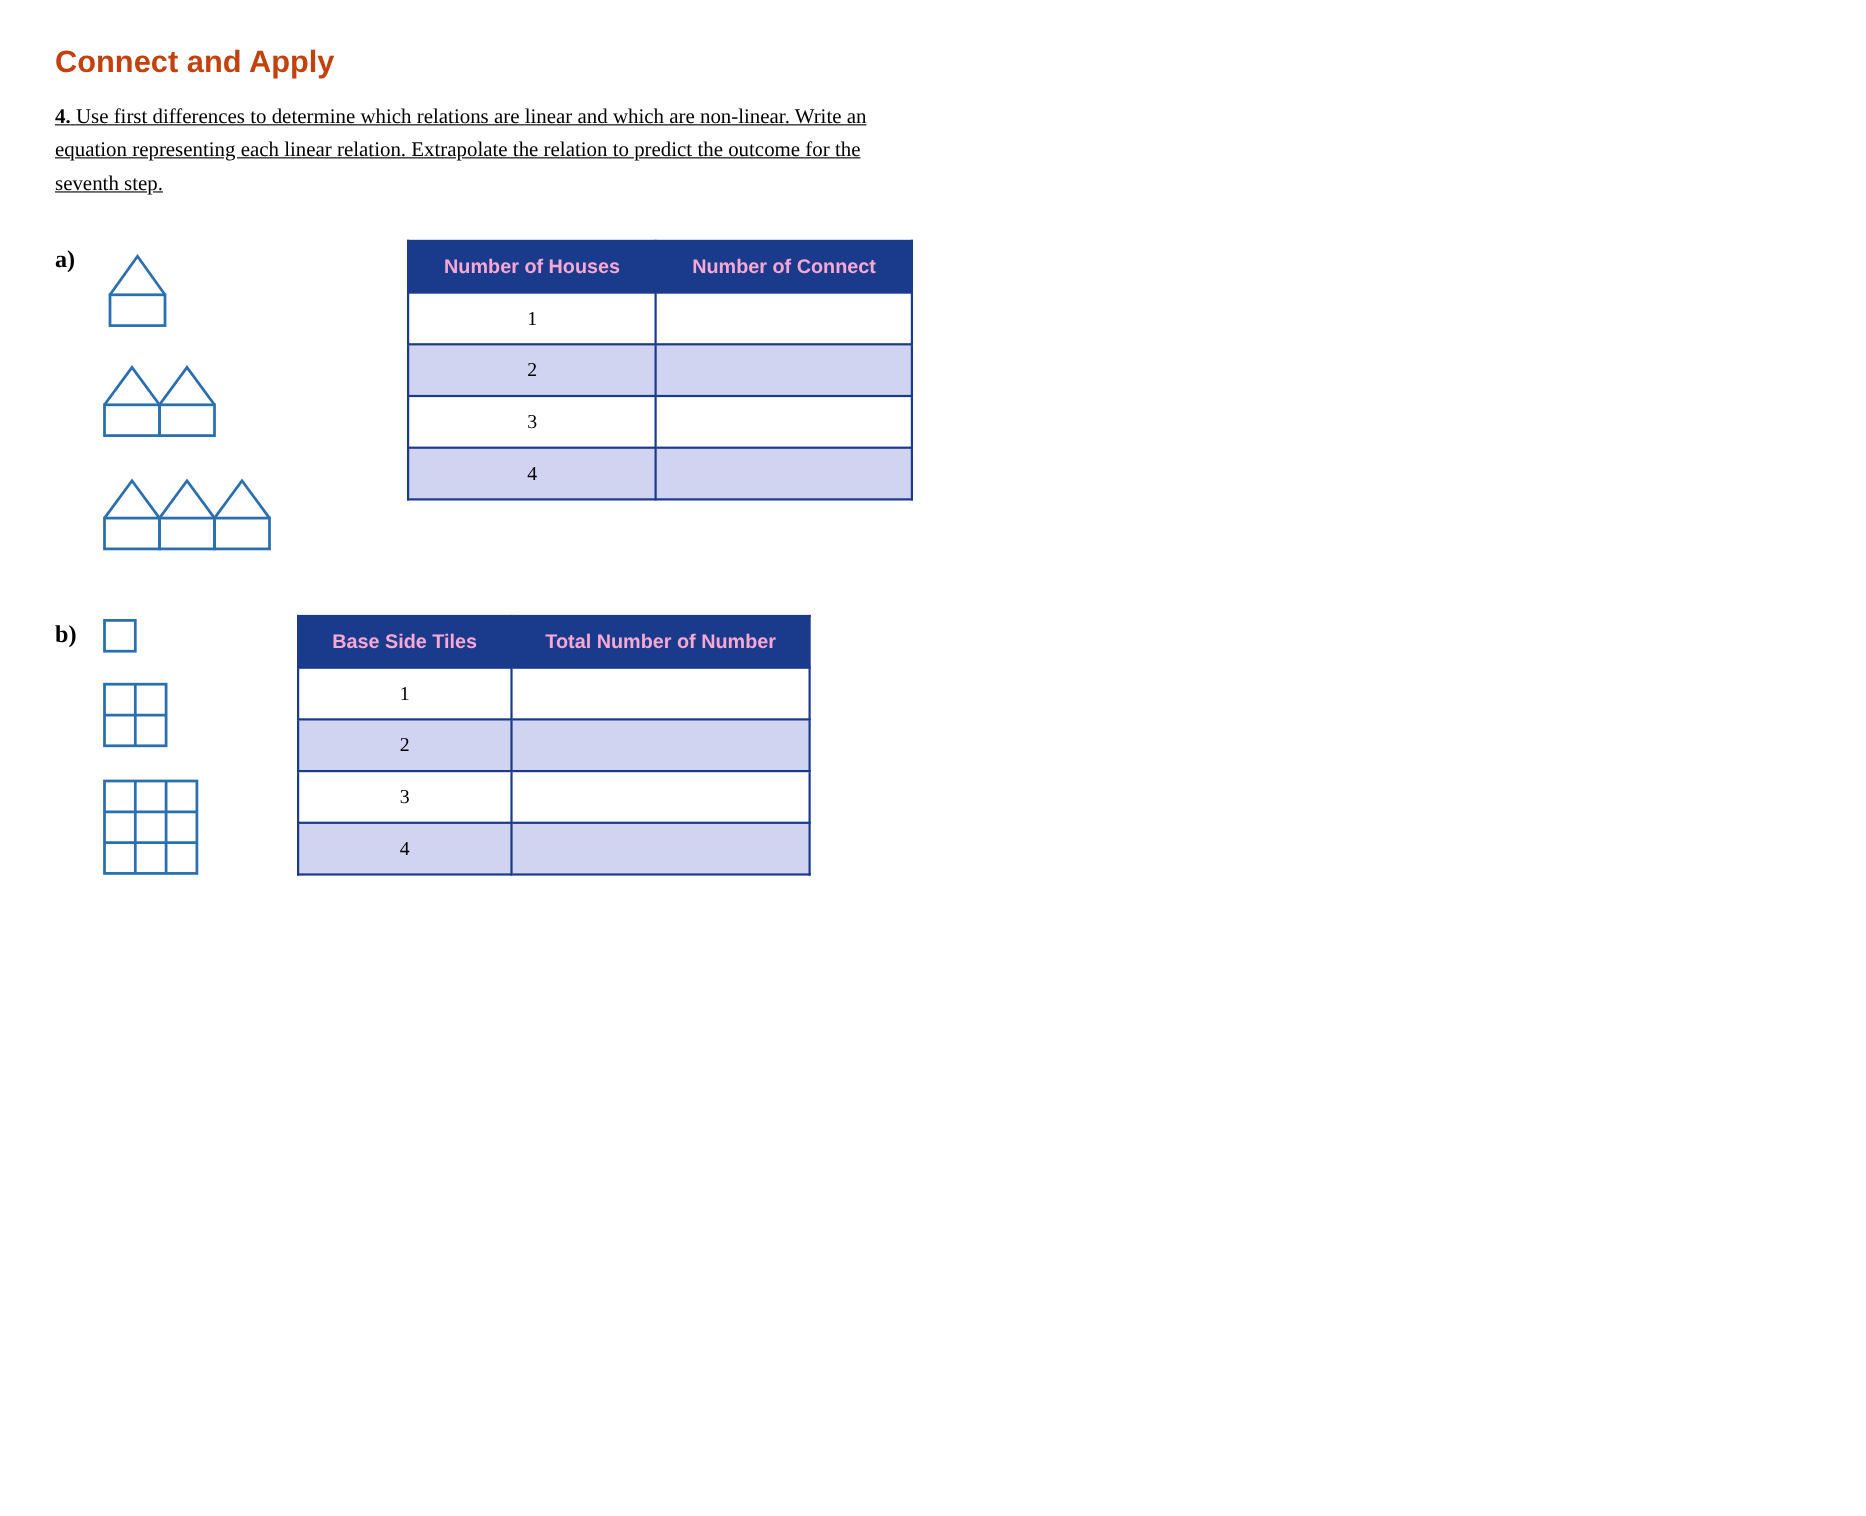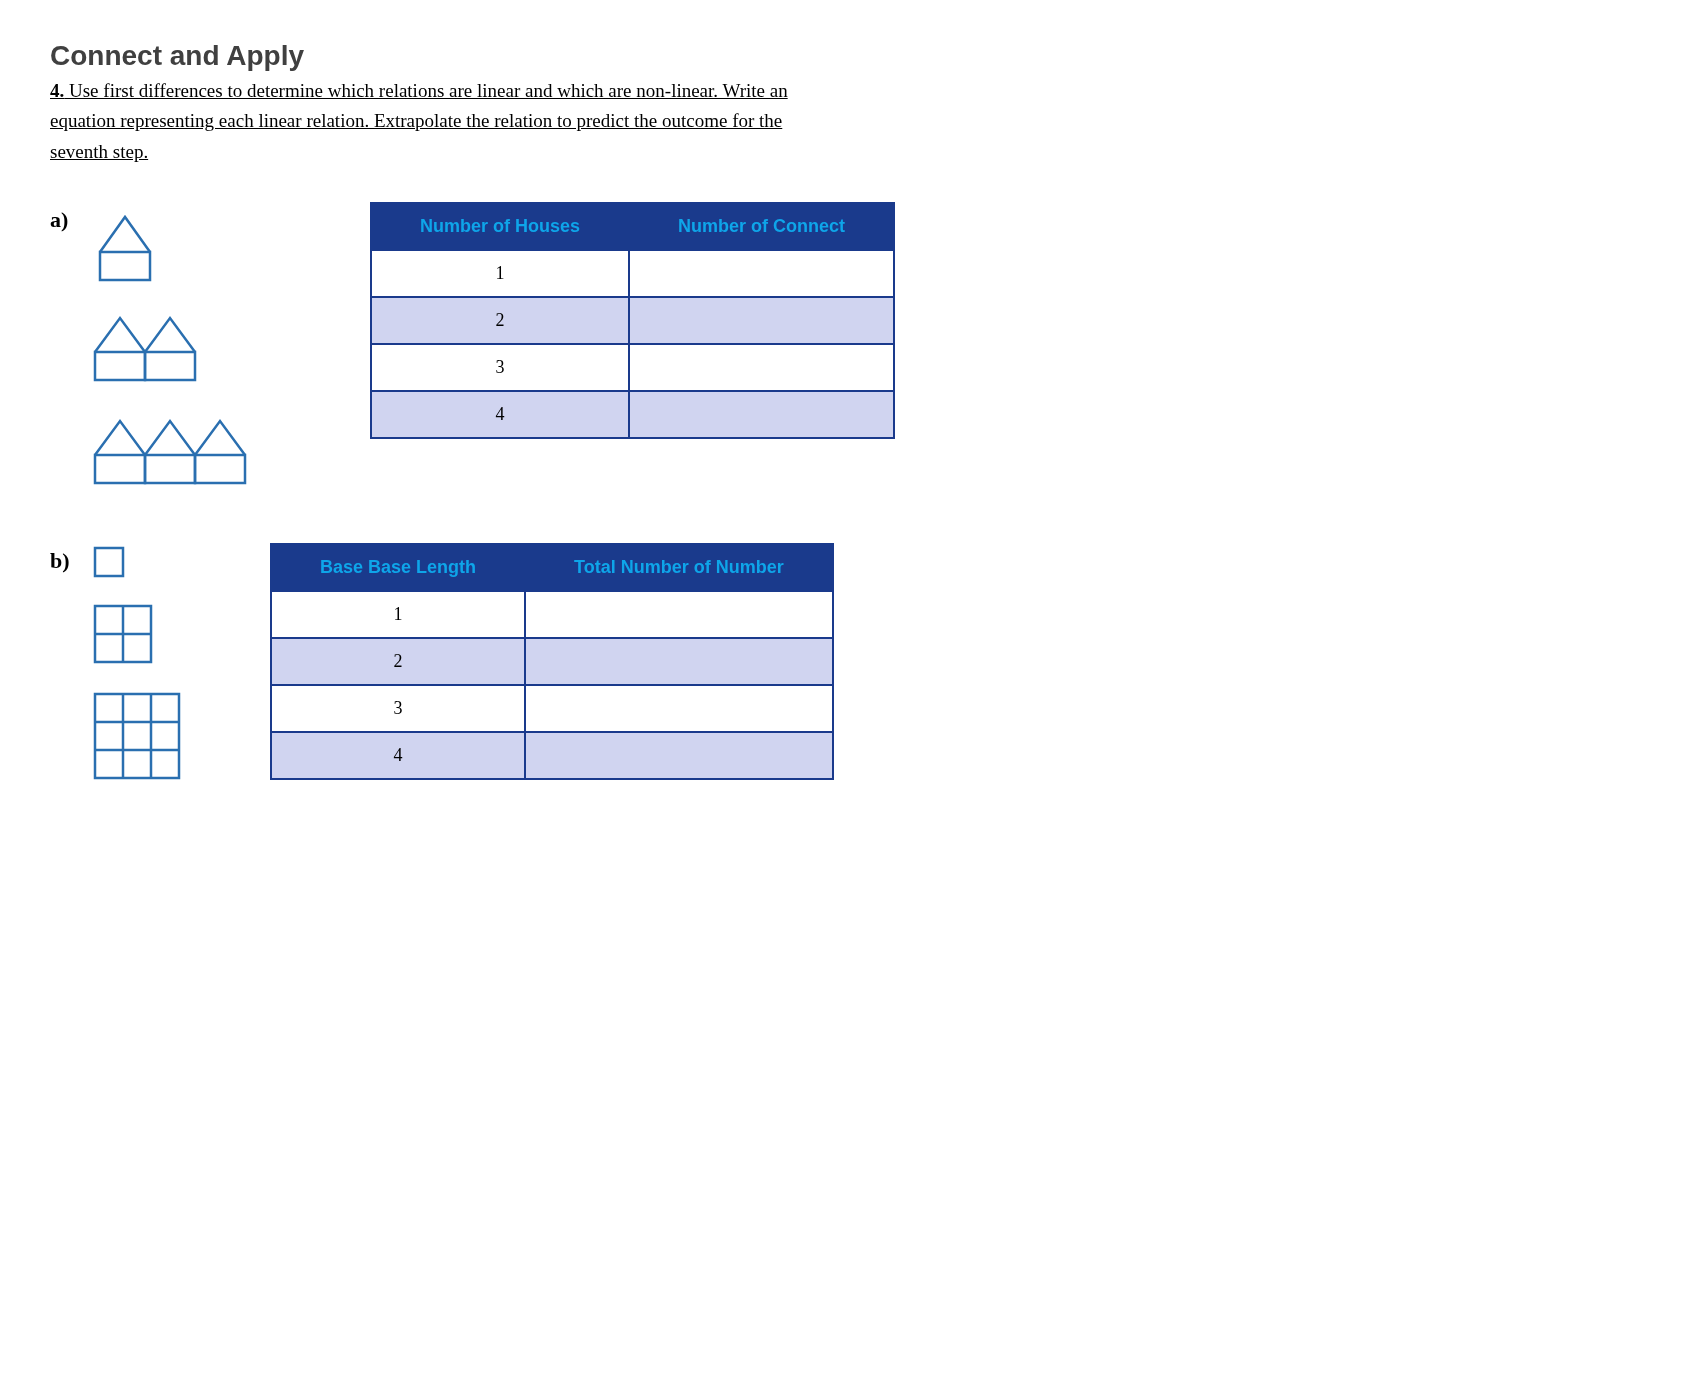--- a/index.html
+++ b/index.html
@@ -5,25 +5,25 @@
     * { box-sizing: border-box; margin: 0; padding: 0; }
     body {
       background: #ffffff;
       font-family: Georgia, 'Times New Roman', serif;
       font-size: 18px;
       padding: 40px 50px;
       max-width: 1696px;
     }
 
     .connect-title {
-      color: #404040;
+      color: #c2410c;
       font-family: Arial, Helvetica, sans-serif;
       font-weight: bold;
       font-size: 28px;
-      margin-bottom: 4px;
+      margin-bottom: 20px;
     }
 
     .problem-text {
       font-size: 19px;
       line-height: 1.6;
       margin-bottom: 30px;
       max-width: 780px;
       text-decoration: underline;
     }
 
@@ -61,25 +61,25 @@
       margin-top: 5px;
     }
 
     table {
       border-collapse: collapse;
       min-width: 460px;
     }
 
     th {
       background-color: #1a3a8c;
-      color: #0ea5e9;
+      color: #f9a8d4;
       font-family: Arial, Helvetica, sans-serif;
       font-weight: bold;
       font-size: 18px;
-      padding: 12px 48px;
+      padding: 12px 30px;
       text-align: center;
       border: 2px solid #1a3a8c;
     }
 
     td {
       border: 2px solid #1a3a8c;
       padding: 12px 30px;
       text-align: center;
       font-size: 18px;
       font-family: Georgia, serif;
@@ -201,21 +201,21 @@
         <line x1="5" y1="33" x2="89" y2="33" stroke="#2a6fb0" stroke-width="2.5"></line>
         <line x1="5" y1="61" x2="89" y2="61" stroke="#2a6fb0" stroke-width="2.5"></line>
       </svg>
     </div>
   </div>
 
   <div class="table-container">
     <table>
       <thead>
         <tr>
-          <th>Base Base Length</th>
+          <th>Base Side Tiles</th>
           <th>Total Number of Number</th>
         </tr>
       </thead>
       <tbody>
         <tr>
           <td class="white">1</td>
           <td class="white"></td>
         </tr>
         <tr>
           <td class="shaded">2</td>

